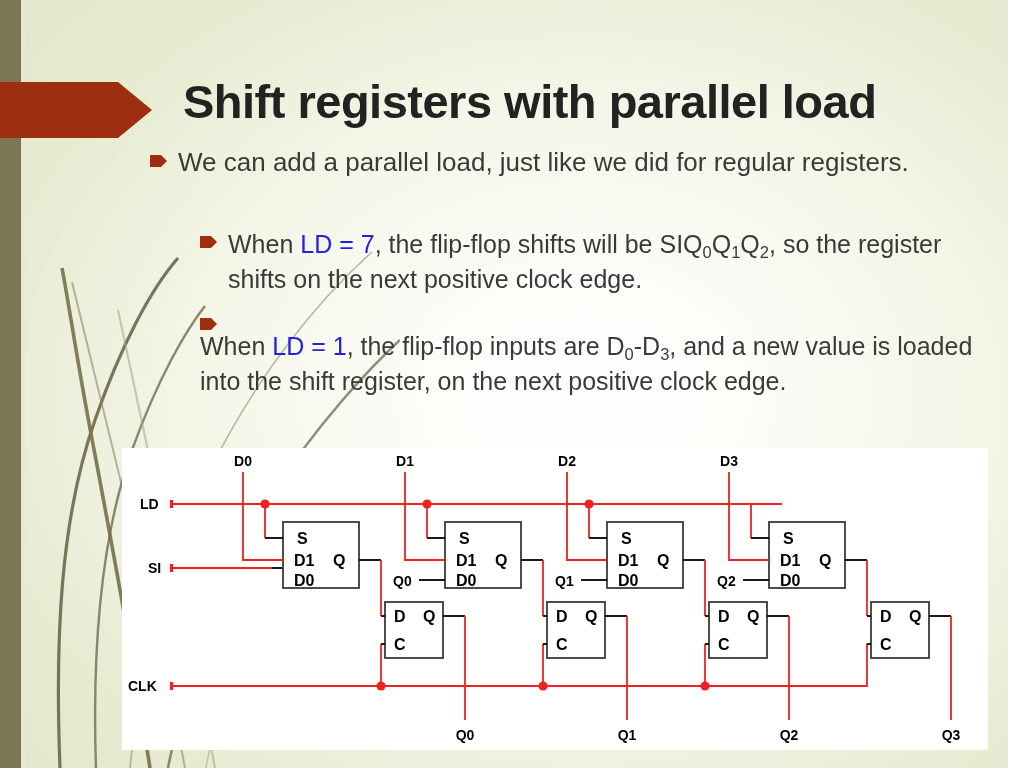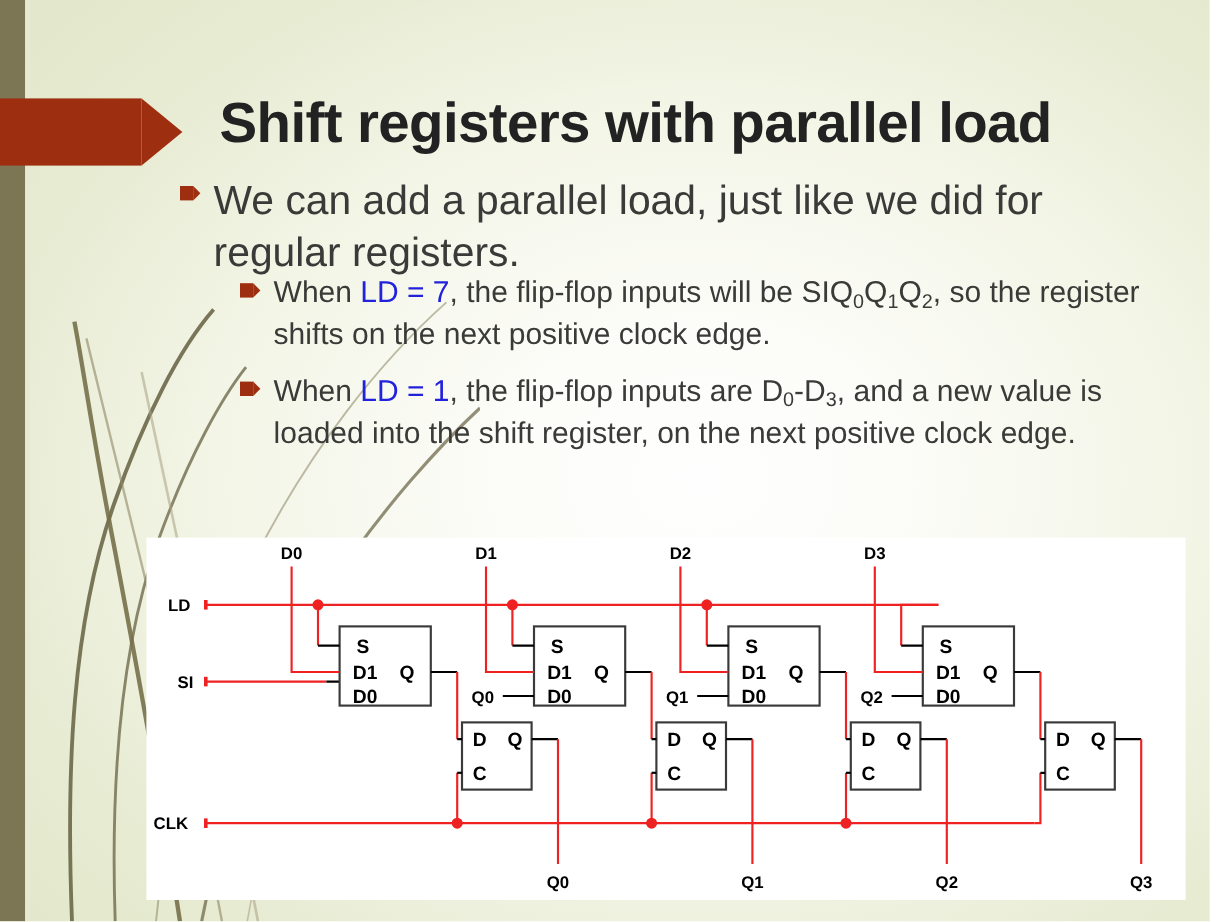--- a/index.html
+++ b/index.html
@@ -75,23 +75,23 @@
   }
   .bullet-glyph .b-tip {
     position: absolute; left: 11px; top: 0;
     width: 0; height: 0;
     border-top: 6px solid transparent;
     border-bottom: 6px solid transparent;
     border-left: 6px solid #9e2e10;
   }
   .bullet-text { color: #3a3a38; }
   #b1 { left: 150px; top: 146px; width: 830px; }
-  #b1 .bullet-text { font-size: 34px; line-height: 1.28; }
+  #b1 .bullet-text { font-size: 26px; line-height: 1.28; }
   #b2 { left: 200px; top: 228px; width: 790px; }
-  #b3 { left: 200px; top: 310px; width: 790px; }
+  #b3 { left: 200px; top: 310px; width: 790px; flex-direction: column; }
   #b2 .bullet-text, #b3 .bullet-text { font-size: 25px; line-height: 1.3; }
   #b2 .bullet-glyph, #b3 .bullet-glyph { margin-top: 8px; }
   .hl { color: #2222dd; }
   .sub { font-size: 0.66em; vertical-align: -0.28em; }
   
   #circuit-panel {
     position: absolute;
     left: 122px; top: 448px;
     width: 866px; height: 302px;
     background: #ffffff;
@@ -130,21 +130,21 @@
         <span class="b-tip"></span>
     </span>
     <span class="bullet-text">We can add a parallel load, just like we did for regular registers.</span>
   </div>
 
   <div class="bullet-row" id="b2">
     <span class="bullet-glyph">
       <span class="b-body"></span>
         <span class="b-tip"></span>
     </span>
-    <span class="bullet-text"><span>When </span><span class="hl">LD = 7</span><span>, the flip-flop inputs will be SIQ</span><span class="sub">0</span><span>Q</span><span class="sub">1</span><span>Q</span><span class="sub">2</span><span>, so the register shifts on the next positive clock edge.</span></span>
+    <span class="bullet-text"><span>When </span><span class="hl">LD = 7</span><span>, the flip-flop shifts will be SIQ</span><span class="sub">0</span><span>Q</span><span class="sub">1</span><span>Q</span><span class="sub">2</span><span>, so the register shifts on the next positive clock edge.</span></span>
   </div>
 
   <div class="bullet-row" id="b3">
     <span class="bullet-glyph">
       <span class="b-body"></span>
         <span class="b-tip"></span>
     </span>
     <span class="bullet-text"><span>When </span><span class="hl">LD = 1</span><span>, the flip-flop inputs are D</span><span class="sub">0</span><span>-D</span><span class="sub">3</span><span>, and a new value is loaded into the shift register, on the next positive clock edge.</span></span>
   </div>
 

